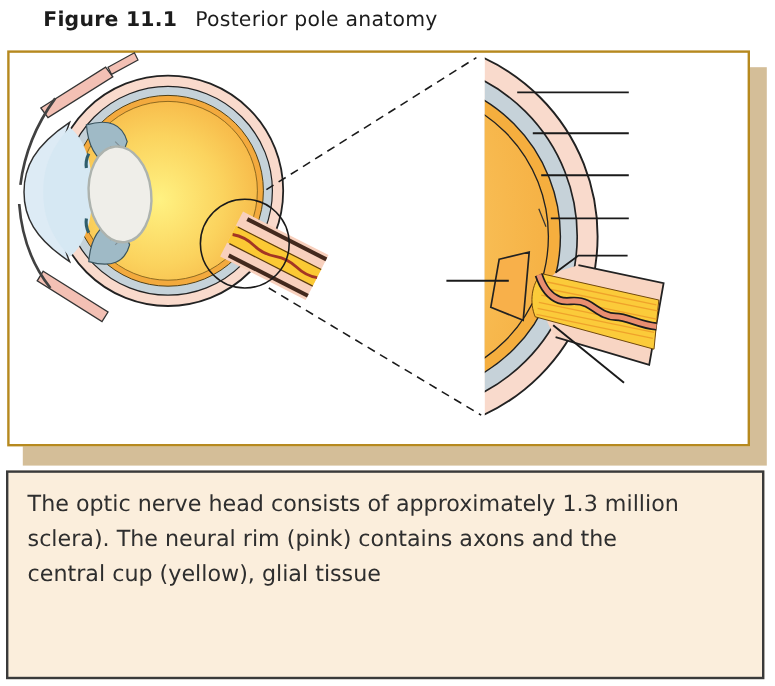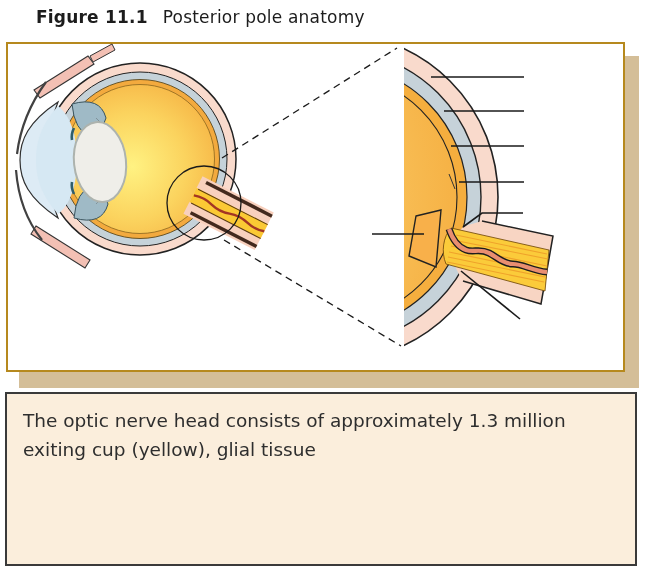--- a/index.html
+++ b/index.html
@@ -124,14 +124,15 @@
       <line x1="459" y1="182" x2="524" y2="182"></line>
       <path d="M463,227 L482,213 L523,213"></path>
       <line x1="372" y1="234" x2="424" y2="234"></line>
       <line x1="461" y1="271" x2="520" y2="319"></line>
     </g>
   </g>
 </svg>
 
 <div class="caption-box">
   <div class="cap-line">The optic nerve head consists of approximately 1.3 million</div>
-  <div class="cap-line">exiting cup (yellow), glial tissue</div>
+  <div class="cap-line">sclera). The neural rim (pink) contains axons and the</div>
+  <div class="cap-line">central cup (yellow), glial tissue</div>
 </div>
 
 </body></html>

